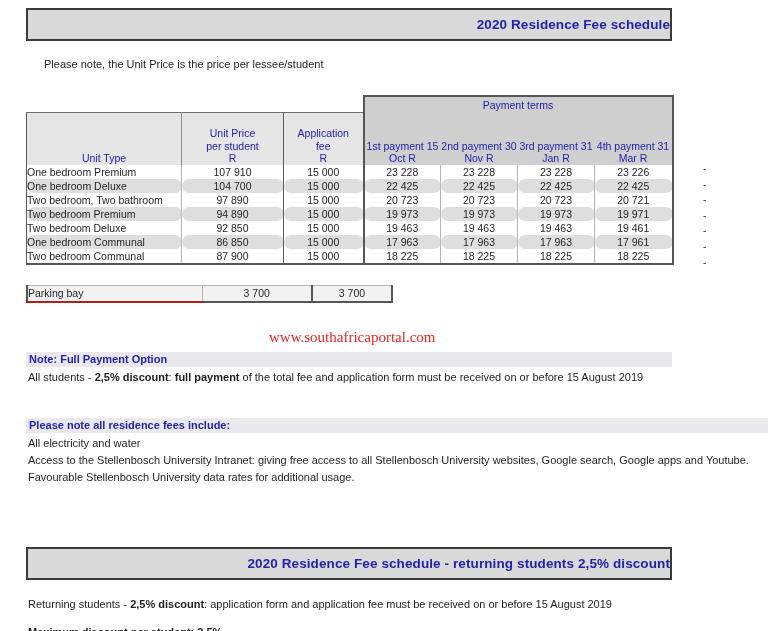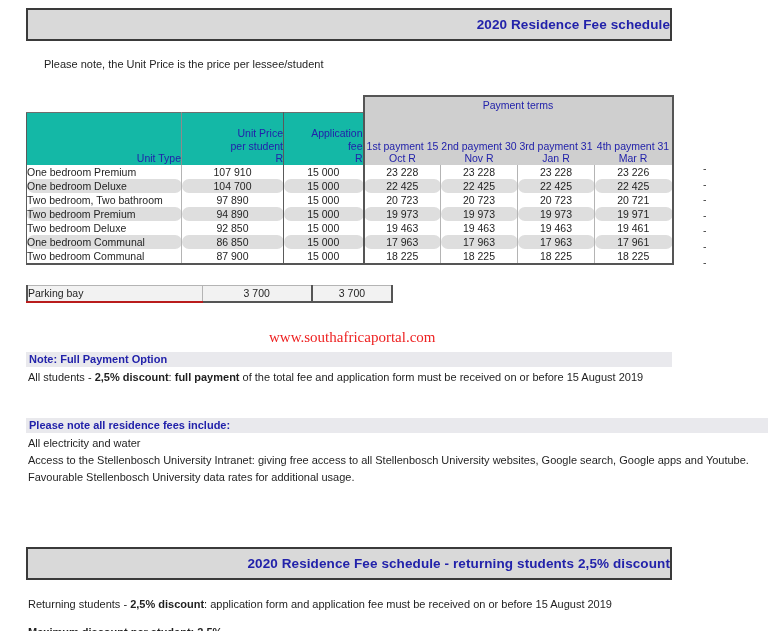--- a/index.html
+++ b/index.html
@@ -54,25 +54,25 @@
     table-layout: fixed;
   }
   #fee-table td, #fee-table th {
     box-sizing: border-box;
     padding: 0;
     margin: 0;
     font-weight: normal;
   }
   
   .hcell {
-    background: #14b8a6;
-    color: #2222aa;
-    font-weight: bold;
-    font-size: 10.5px;
-    text-align: right;
+    background: #e5e5e5;
+    color: #2222aa;
+    font-weight: bold;
+    font-size: 10.5px;
+    text-align: center;
     vertical-align: bottom;
     line-height: 12.6px;
     border-left: 1px solid #8c8c8c;
     border-right: 1px solid #8c8c8c;
     border-top: 1px solid #6e6e6e;
   }
   .hcell .sub { display: block; }
   #h-unittype { border-left: 1px solid #5a5a5a; padding-bottom: 1px; }
   #h-unitprice { border-left: 1px solid #5a5a5a; border-right: 1px solid #5a5a5a; }
   #h-appfee { border-right: 2px solid #555555; }

